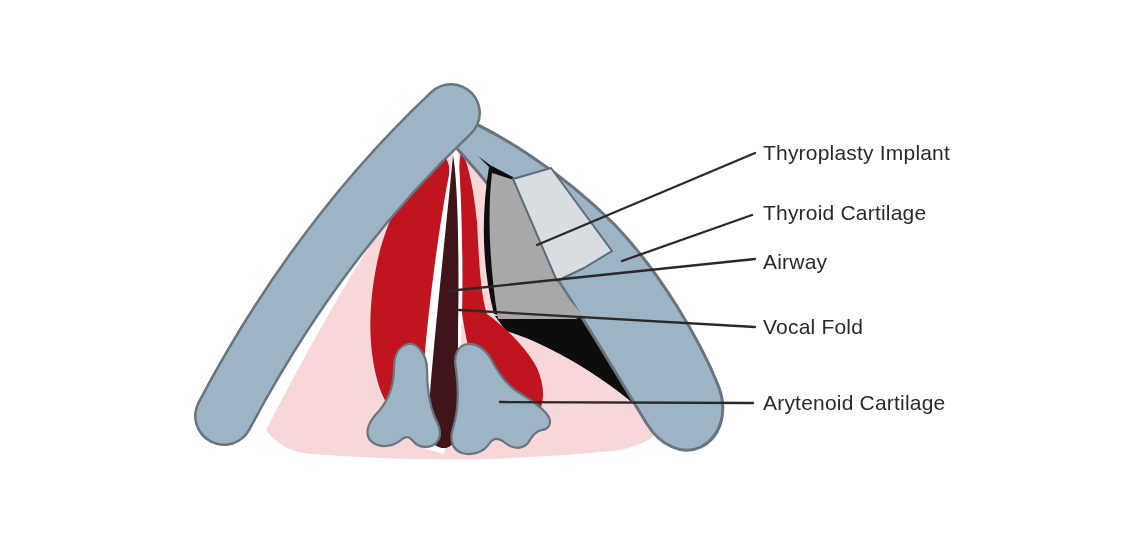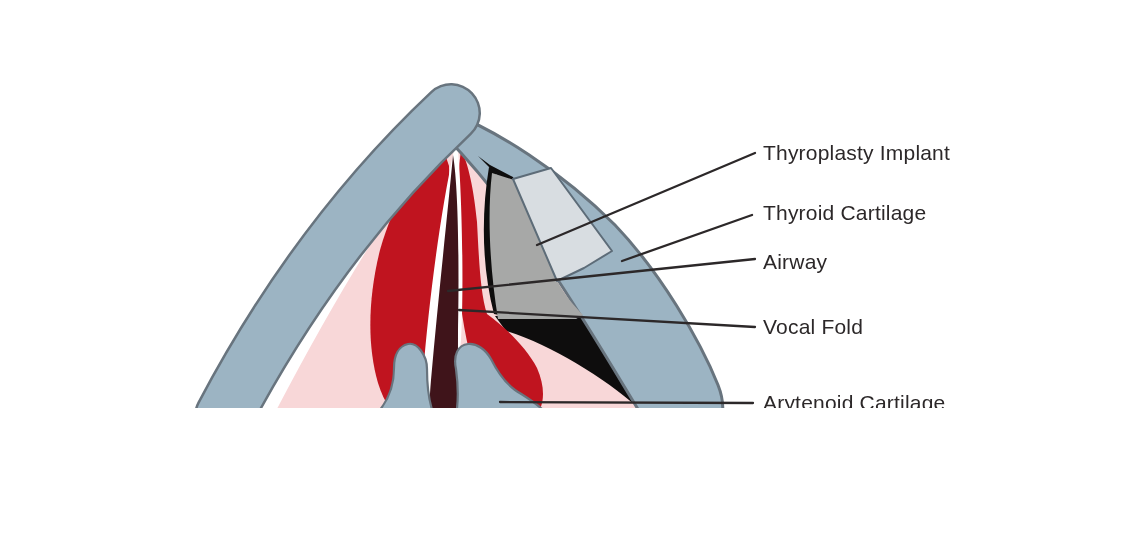--- a/index.html
+++ b/index.html
@@ -3,21 +3,21 @@
 <meta charset="utf-8">
 <style>
   html, body {
     margin: 0;
     padding: 0;
     background: #ffffff;
   }
   .stage {
     position: relative;
     width: 1140px;
-    height: 408px;
+    height: 540px;
     background: var(--background, #ffffff);
     overflow: hidden;
     font-family: "Liberation Sans", sans-serif;
   }
   svg.diagram {
     position: absolute;
     top: 0;
     left: 0;
   }
   .label-text {

